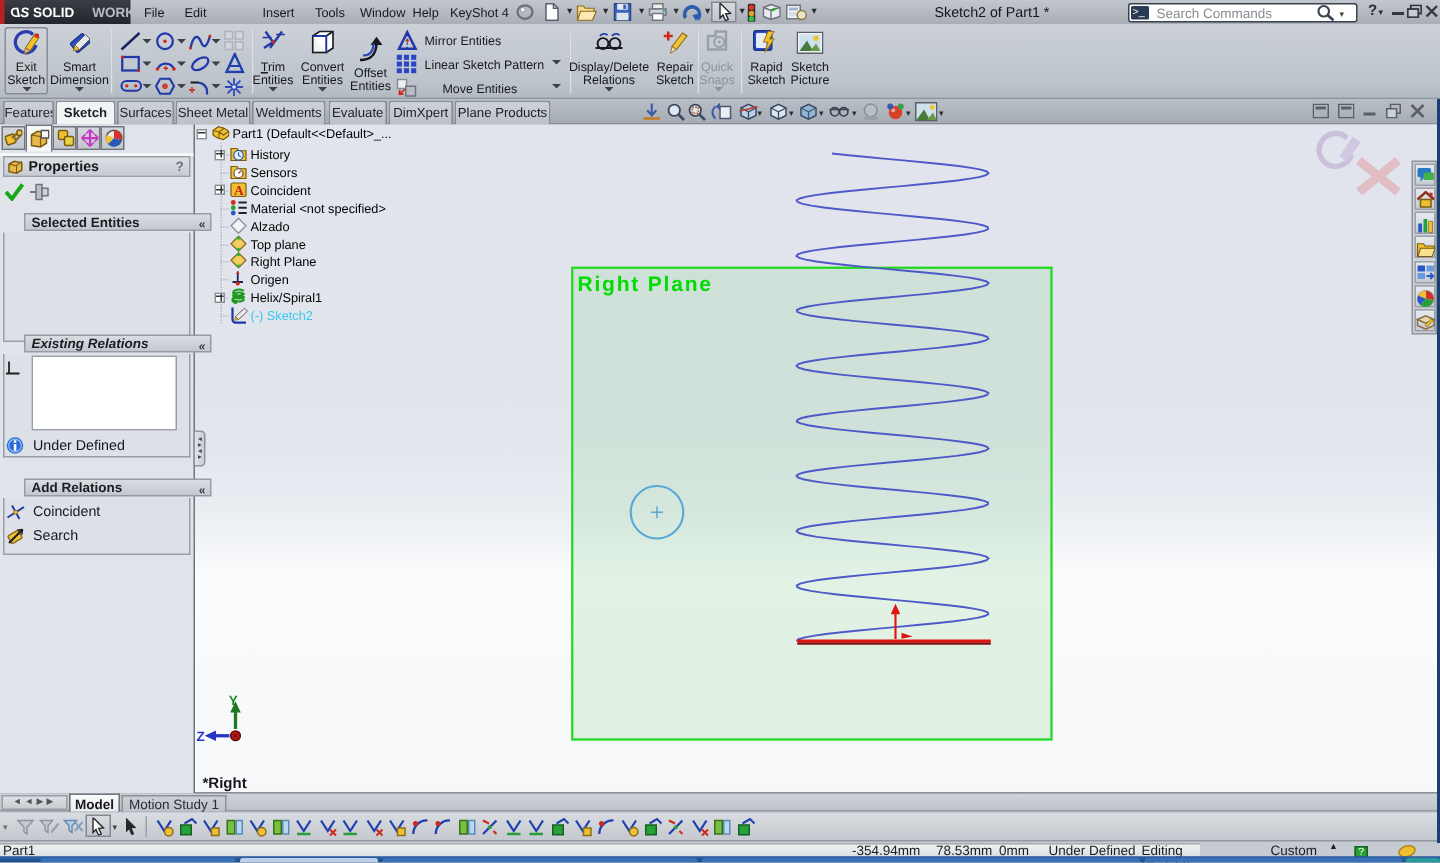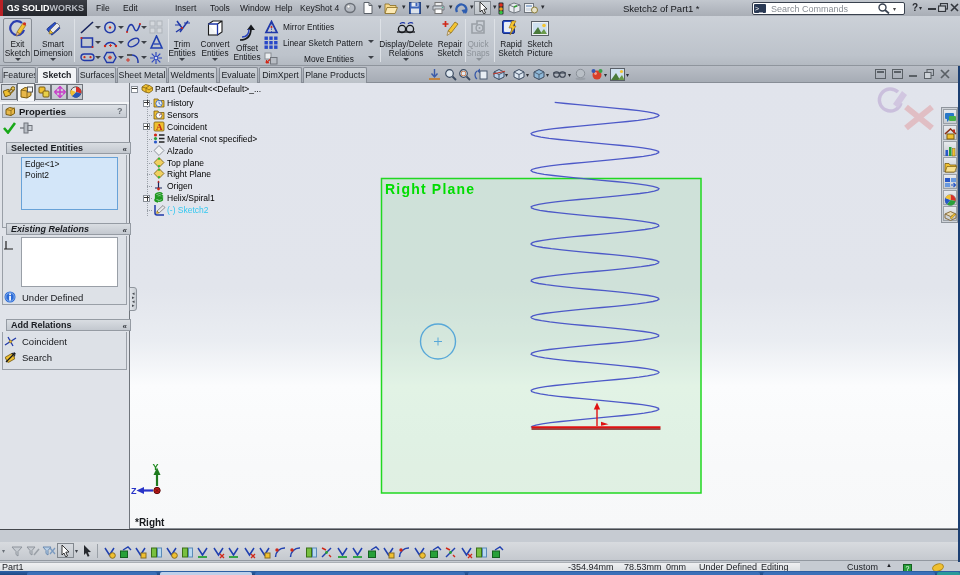--- a/index.html
+++ b/index.html
@@ -21,40 +21,40 @@
 #tabband{position:absolute;left:0;top:66px;width:960px;height:17px;background:linear-gradient(#b9bec6,#a6acb5);border-bottom:1px solid #878d96;}
 .tab{position:absolute;top:1px;height:16px;background:linear-gradient(#cdd2d8,#bbc1c8);border:1px solid #868c95;border-bottom:none;border-radius:2px 2px 0 0;font-size:8.8px;color:#1c1f24;text-align:center;line-height:15px;white-space:nowrap;overflow:hidden;}
 .tab.active{background:#f2f4f6;font-weight:bold;z-index:2;}
 .tbi{position:absolute;top:2px;}
 .wbtn{position:absolute;top:3px;font-size:9px;color:#2a2d33;}
 
 #viewport{position:absolute;left:130px;top:83px;width:828px;height:446px;background:linear-gradient(180deg,#e1e4ec 0%,#e2e5ec 46%,#eaedf2 58%,#fbfcfd 68%,#f8f9fa 86%,#f7f8f9 100%);border-bottom:1px solid #8a8f96;}
 #vpbottom{position:absolute;left:0px;top:529px;width:960px;height:1px;background:#44474c;}
 
 #leftpanel{position:absolute;left:0;top:83px;width:130px;height:446px;background:#e0e3e9;border-right:1px solid #70757c;}
-.phead{position:absolute;left:6px;width:125px;height:12px;background:linear-gradient(#d9dde2,#c3c8cf);border:1px solid #959ba3;font-size:9px;font-weight:bold;color:#1a1d22;line-height:11px;padding-left:4px;}
+.phead{position:absolute;left:16px;width:125px;height:12px;background:linear-gradient(#d9dde2,#c3c8cf);border:1px solid #959ba3;font-size:9px;font-weight:bold;color:#1a1d22;line-height:11px;padding-left:4px;}
 .chev{position:absolute;right:4px;top:1px;font-size:8px;color:#33373d;letter-spacing:-1px;}
 
 #tree{position:absolute;left:130px;top:83px;width:260px;height:140px;font-size:8.5px;color:#000;}
 .trow{position:absolute;left:0;height:12px;line-height:12px;white-space:nowrap;}
 
 #modeltabs{position:absolute;left:0;top:529px;width:960px;height:12px;background:linear-gradient(#ced2d7,#bfc4ca);border-bottom:1px solid #9298a0;}
 #btoolbar{position:absolute;left:0;top:542px;width:960px;height:19px;background:linear-gradient(#d8dbdf,#c5c9cf);border-bottom:1px solid #9298a0;}
 #statusbar{position:absolute;left:0;top:562px;width:800px;height:9px;background:linear-gradient(#eff0f2,#dcdfe2);border-top:1px solid #aaafb5;font-size:9px;color:#1a1d22;}
 #taskbar{position:absolute;left:0;top:571px;width:960px;height:4px;background:#1d4a85;}
 .st{position:absolute;top:-1px;font-size:9px;color:#1a1d22;}
 </style>
 </head>
 <body>
 <div id="app">
 
 <div id="titlebar">
 <div id="logo">
         <div class="red"></div>
-        <div class="lt"><span style="display:inline-block;transform:scaleX(-1);">D</span>S <span style="font-style:normal;">SOLID</span><span style="font-style:normal;color:#b9bdc4;">WORKS</span></div>
+        <div class="lt"><span style="display:inline-block;transform:scaleX(-1);">D</span>S <span style="font-style:normal;">SOLID</span><span style="font-style:normal;color:#b9bdc4;padding-left:12px;">WORKS</span></div>
       </div>
 <span class="menuitem" style="left:96px;">File</span>
 <span class="menuitem" style="left:123px;">Edit</span>
 <span class="menuitem" style="left:148px;margin-top:19px;">View</span>
 <span class="menuitem" style="left:175px;">Insert</span>
 <span class="menuitem" style="left:210px;">Tools</span>
 <span class="menuitem" style="left:240px;">Window</span>
 <span class="menuitem" style="left:275px;">Help</span>
 <span class="menuitem" style="left:300px;">KeyShot 4</span>
 <span class="menuitem" style="left:623px;font-size:9.5px;">Sketch2 of Part1 *</span>
@@ -257,21 +257,21 @@
           <rect x="10.1" y="9.5" width="3.4" height="3.4"></rect>
         </g>
       </svg>
 <div class="rlabel" style="left:283px;top:23px;width:130px;text-align:left;">Linear Sketch Pattern</div>
 <div class="rdrop" style="left:368px;top:24px;"></div>
 <svg class="abs" style="left:264px;top:36px;" width="14" height="13" viewBox="0 0 14 13">
         <rect x="1" y="1" width="6" height="6" fill="#eceef0" stroke="#888d94" stroke-width="1"></rect>
         <rect x="6.5" y="5.5" width="6.5" height="6.5" fill="#b8bdc4" stroke="#70757c" stroke-width="1"></rect>
         <path d="M2,11 L6,7.5 M2,11 l3,-0.4 M2,11 l0.6,-3" stroke="#d02818" stroke-width="1.1" fill="none"></path>
       </svg>
-<div class="rlabel" style="left:276px;top:39px;width:120px;text-align:left;padding-left:28px;">Move Entities</div>
+<div class="rlabel" style="left:295px;top:39px;width:120px;text-align:left;">Move Entities</div>
 <div class="rdrop" style="left:368px;top:40px;"></div>
 <div class="rsep" style="left:380px;"></div>
 <svg class="abs" style="left:396px;top:5px;" width="20" height="15" viewBox="0 0 20 15">
         <path d="M1,11 h18" stroke="#16181c" stroke-width="1.3"></path>
         <circle cx="6" cy="8" r="3.6" fill="none" stroke="#16181c" stroke-width="1.3"></circle>
         <circle cx="14" cy="8" r="3.6" fill="none" stroke="#16181c" stroke-width="1.3"></circle>
         <path d="M9.6,8 h0.9" stroke="#16181c" stroke-width="1.2"></path>
         <path d="M4,3 C5,1.5 8,1 9,2.5" stroke="#2038a8" stroke-width="1.2" fill="none"></path>
         <path d="M12,3 C13,1.5 16,1 17,2.5" stroke="#2038a8" stroke-width="1.2" fill="none"></path>
       </svg>
@@ -467,21 +467,20 @@
 <svg class="abs" style="left:3px;top:39px;" width="13" height="12" viewBox="0 0 13 12">
         <path d="M1,6 L5,10.5 L12,1" fill="none" stroke="#18a818" stroke-width="2.6"></path>
       </svg>
 <svg class="abs" style="left:19px;top:39px;" width="14" height="12" viewBox="0 0 14 12">
         <rect x="5" y="1" width="4" height="10" fill="#b9bec5" stroke="#70757c"></rect>
         <rect x="9" y="3.5" width="4" height="5" fill="#cdd2d8" stroke="#70757c"></rect>
         <path d="M1,6 h4" stroke="#70757c" stroke-width="1.3"></path>
       </svg>
 <div class="phead" style="top:59px;">Selected Entities<span class="chev">«</span></div>
 <div class="abs" style="left:2px;top:72px;width:125px;height:73px;border:1px solid #999fa7;border-top:none;background:#dde1e7;"></div>
-<div class="abs" style="left:21px;top:74px;width:97px;height:53px;background:#d3e6f9;border:1px solid #68a2d8;font-size:8.5px;color:#111;line-height:10.5px;padding:1px 0 0 3px;">Edge&lt;1&gt;<br>Point2</div>
 <div class="phead" style="top:140px;font-style:italic;">Existing Relations<span class="chev">«</span></div>
 <div class="abs" style="left:2px;top:153px;width:125px;height:69px;border:1px solid #999fa7;border-top:none;background:#dde1e7;"></div>
 <svg class="abs" style="left:3px;top:157px;" width="11" height="11" viewBox="0 0 11 11">
         <path d="M3,1 V9 M1,9 H10" stroke="#222" stroke-width="1.2"></path>
       </svg>
 <div class="abs" style="left:21px;top:154px;width:97px;height:50px;background:#fff;border:1px solid #999fa7;"></div>
 <svg class="abs" style="left:4px;top:208px;" width="12" height="12" viewBox="0 0 12 12">
         <circle cx="6" cy="6" r="5.5" fill="#2a6ad8"></circle>
         <circle cx="6" cy="6" r="4.2" fill="none" stroke="#9cc0ee" stroke-width="0.8"></circle>
         <rect x="5.2" y="2.5" width="1.7" height="1.7" fill="#fff"></rect>
@@ -587,20 +586,25 @@
 <div class="abs" style="left:16.5px;top:127.1px;width:6px;height:1px;background-image:linear-gradient(90deg,#9aa0a8 1px,transparent 1px);background-size:2px 1px;"></div>
 <div class="abs" style="left:23px;top:121.1px;"><svg width="13" height="12" viewBox="0 0 13 12">
           <path d="M2,1 V9 a2,2 0 0 0 2,2 H11" fill="none" stroke="#2038a8" stroke-width="1.5"></path>
           <path d="M4,7 L10,1.5 L12,3.5 L6,9 z" fill="#e8e8ea" stroke="#555" stroke-width="0.6"></path>
           <path d="M4,7 L3.5,9.5 L6,9 z" fill="#f0c030" stroke="#8a6d1f" stroke-width="0.5"></path>
         </svg></div>
 <div class="trow" style="left:37px;top:121.1px;color:#35c8f0;">(-) Sketch2</div>
 </div>
 
 <div class="abs" style="left:135px;top:517px;font-size:10px;font-weight:bold;color:#17191d;">*Right</div>
+<div id="modeltabs">
+<div class="abs" style="left:1px;top:1px;width:44px;height:10px;background:linear-gradient(#dde0e4,#c9cdd3);border:1px solid #9aa0a7;font-size:6px;color:#555;line-height:9px;text-align:center;letter-spacing:2px;">◄◄▶▶</div>
+<div class="abs" style="left:46px;top:0px;width:34px;height:12px;background:linear-gradient(#fafbfc,#e8eaee);border:1px solid #70757c;border-bottom:none;font-size:9px;font-weight:bold;color:#16181c;text-align:center;line-height:12px;z-index:2;">Model</div>
+<div class="abs" style="left:81px;top:1px;width:70px;height:11px;background:linear-gradient(#cdd1d7,#bcc1c8);border:1px solid #8a9098;border-bottom:none;font-size:9px;color:#2a2d33;text-align:center;line-height:11px;">Motion Study 1</div>
+</div>
 <div id="btoolbar">
 <span class="abs" style="left:2px;top:5px;font-size:6px;color:#6a7078;">▾</span>
 <svg class="abs" style="left:11px;top:4px;" width="12" height="11" viewBox="0 0 12 11">
         <path d="M1,1 h10 L7,5.5 V10 L5,8.5 V5.5 z" fill="#c6cbd1" stroke="#8f959d"></path>
       </svg>
 <svg class="abs" style="left:26px;top:4px;" width="14" height="11" viewBox="0 0 14 11">
         <path d="M1,1 h8 L6,4.5 V9 L4,7.5 V4.5 z" fill="#c6cbd1" stroke="#8f959d"></path>
         <path d="M8,9 L13,3" stroke="#9aa0a7" stroke-width="1.5"></path>
       </svg>
 <svg class="abs" style="left:42px;top:4px;" width="14" height="11" viewBox="0 0 14 11">

